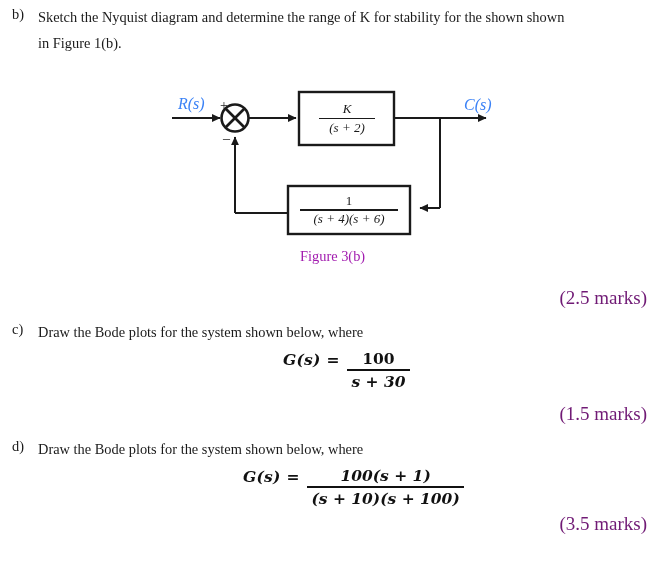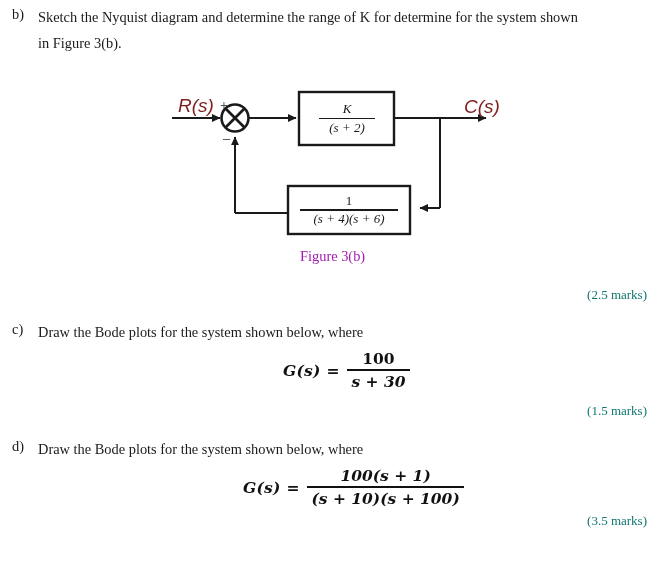--- a/index.html
+++ b/index.html
@@ -42,38 +42,38 @@
   }
   .q-text .ln {
     display: block;
     white-space: nowrap;
   }
 
   
   .marks {
     position: absolute;
     right: 16px;
-    font-size: 13px;
-    color: #0f766e;
+    font-size: 19px;
+    color: #701a75;
     white-space: nowrap;
   }
 
   
   .fig-caption {
     position: absolute;
     font-size: 14.4px;
     color: #a21caf;
     white-space: nowrap;
   }
 
   
   .equation {
     position: absolute;
     display: flex;
-    align-items: center;
+    align-items: flex-start;
     font-family: "DejaVu Serif", serif;
     color: #111111;
   }
   .eq-lhs {
     font-style: italic;
     font-size: 15.5px;
     font-weight: 600;
     letter-spacing: 0.2px;
     margin-right: 6px;
     white-space: nowrap;
@@ -109,24 +109,24 @@
   .diagram {
     position: absolute;
     left: 0;
     top: 0;
     width: 663px;
     height: 577px;
     pointer-events: none;
   }
   .dlabel {
     position: absolute;
-    font-family: Liberation Sans, sans-serif;
+    font-family: Liberation Serif, serif;
     font-style: italic;
-    font-size: 19px;
-    color: #7f1d1d;
+    font-size: 16px;
+    color: #3b82f6;
     white-space: nowrap;
   }
   .sign {
     position: absolute;
     font-family: "Liberation Serif", serif;
     font-size: 14px;
     color: #1a1a1a;
   }
   .blk-text {
     position: absolute;
@@ -152,22 +152,22 @@
   }
 </style>
 </head>
 <body>
 
 <div class="page">
 
   <div class="q-block" style="left:12px; top:4px; width:640px;">
     <div class="q-label">b)</div>
     <div class="q-text">
-      <span class="ln">Sketch the Nyquist diagram and determine the range of K for determine for the system shown</span>
-      <span class="ln">in Figure 3(b).</span>
+      <span class="ln">Sketch the Nyquist diagram and determine the range of K for stability for the shown shown</span>
+      <span class="ln">in Figure 1(b).</span>
     </div>
   </div>
 
   <svg class="diagram" viewBox="0 0 663 577" width="663" height="577" xmlns="http://www.w3.org/2000/svg">
     <defs>
       <marker id="arrowR" markerWidth="9" markerHeight="9" refX="8" refY="4.5" orient="auto" markerUnits="userSpaceOnUse">
         <path d="M0,0.6 L8.6,4.5 L0,8.4 Z" fill="#1a1a1a"></path>
       </marker>
       <marker id="arrowL" markerWidth="9" markerHeight="9" refX="8" refY="4.5" orient="auto" markerUnits="userSpaceOnUse">
         <path d="M0,0.6 L8.6,4.5 L0,8.4 Z" fill="#1a1a1a"></path>

